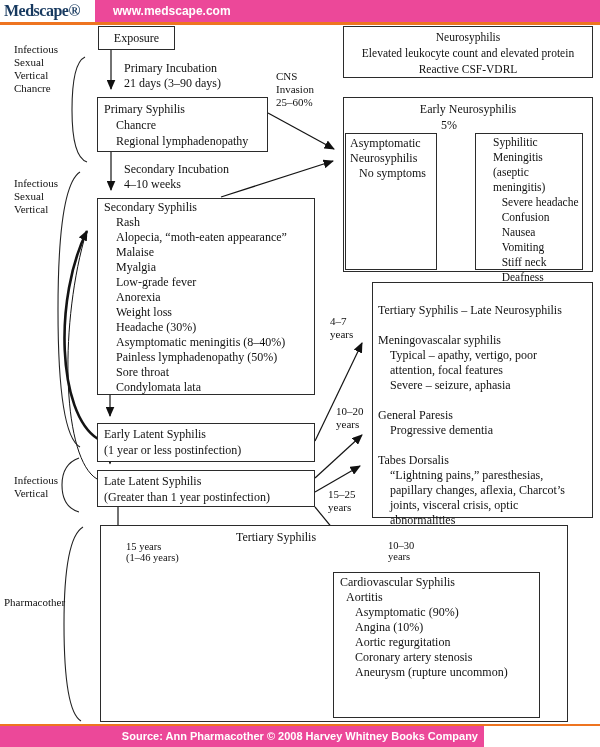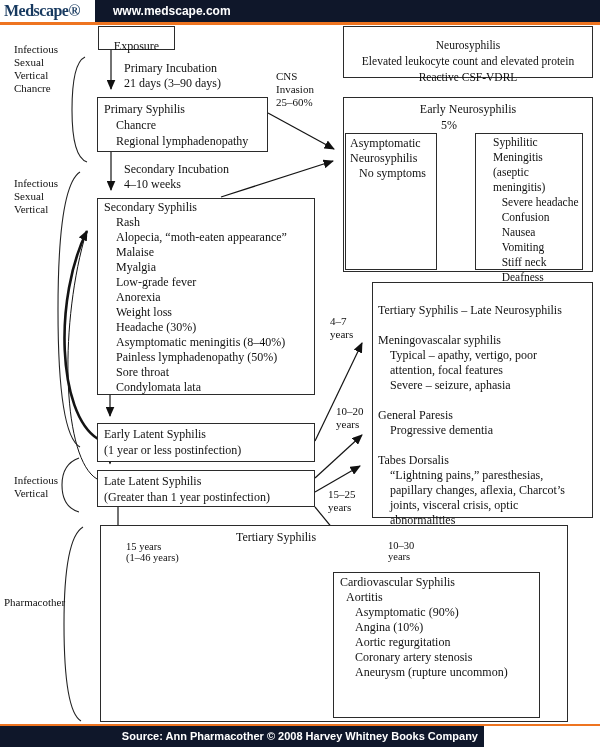--- a/index.html
+++ b/index.html
@@ -1,30 +1,30 @@
 <!DOCTYPE html>
 <html><head>
 <meta charset="utf-8">
 <style>
   html,body{margin:0;padding:0;background:#888;}
   #page{position:relative;width:600px;height:747px;background:#fff;overflow:hidden;
         font-family:"Liberation Serif",serif;color:#111;}
   
-  .navy{background:#0f172a;}
+  .navy{background:#ec4899;}
   #top-navy{position:absolute;left:95px;top:0;width:505px;height:22px;}
   #logo{position:absolute;left:4px;top:1px;font:bold 16px/20px "Liberation Serif",serif;color:#17395f;letter-spacing:-0.5px;}
   #top-url{position:absolute;left:18px;top:0;font:bold 12px/22px "Liberation Sans",sans-serif;color:#fff;}
   #orange-rule-top{position:absolute;left:0;top:22px;width:600px;height:3px;background:#ee7420;}
   #orange-rule-bottom{position:absolute;left:0;top:724px;width:600px;height:2px;background:#ee7420;}
   #footer-navy{position:absolute;left:0;top:726px;width:484px;height:21px;text-align:right;}
   #footer-navy span{font:bold 11px/21px "Liberation Sans",sans-serif;color:#fff;padding-right:6px;}
   
   .box{position:absolute;border:1px solid #2b2b2b;background:#fff;box-sizing:border-box;
        font:12px/15px "Liberation Serif",serif;white-space:pre-wrap;padding:2px 3px 2px 6px;}
-  .ctr{text-align:center;padding:10px;}
+  .ctr{text-align:center;padding:2px;}
   
   .lbl{position:absolute;font:11px/13px "Liberation Serif",serif;white-space:pre-wrap;}
   .lbl.c{text-align:left;}
   .elbl{position:absolute;font:12px/15px "Liberation Serif",serif;white-space:pre-wrap;}
   svg{position:absolute;left:0;top:0;pointer-events:none;}
 </style>
 </head>
 <body>
 
 <div id="page">

